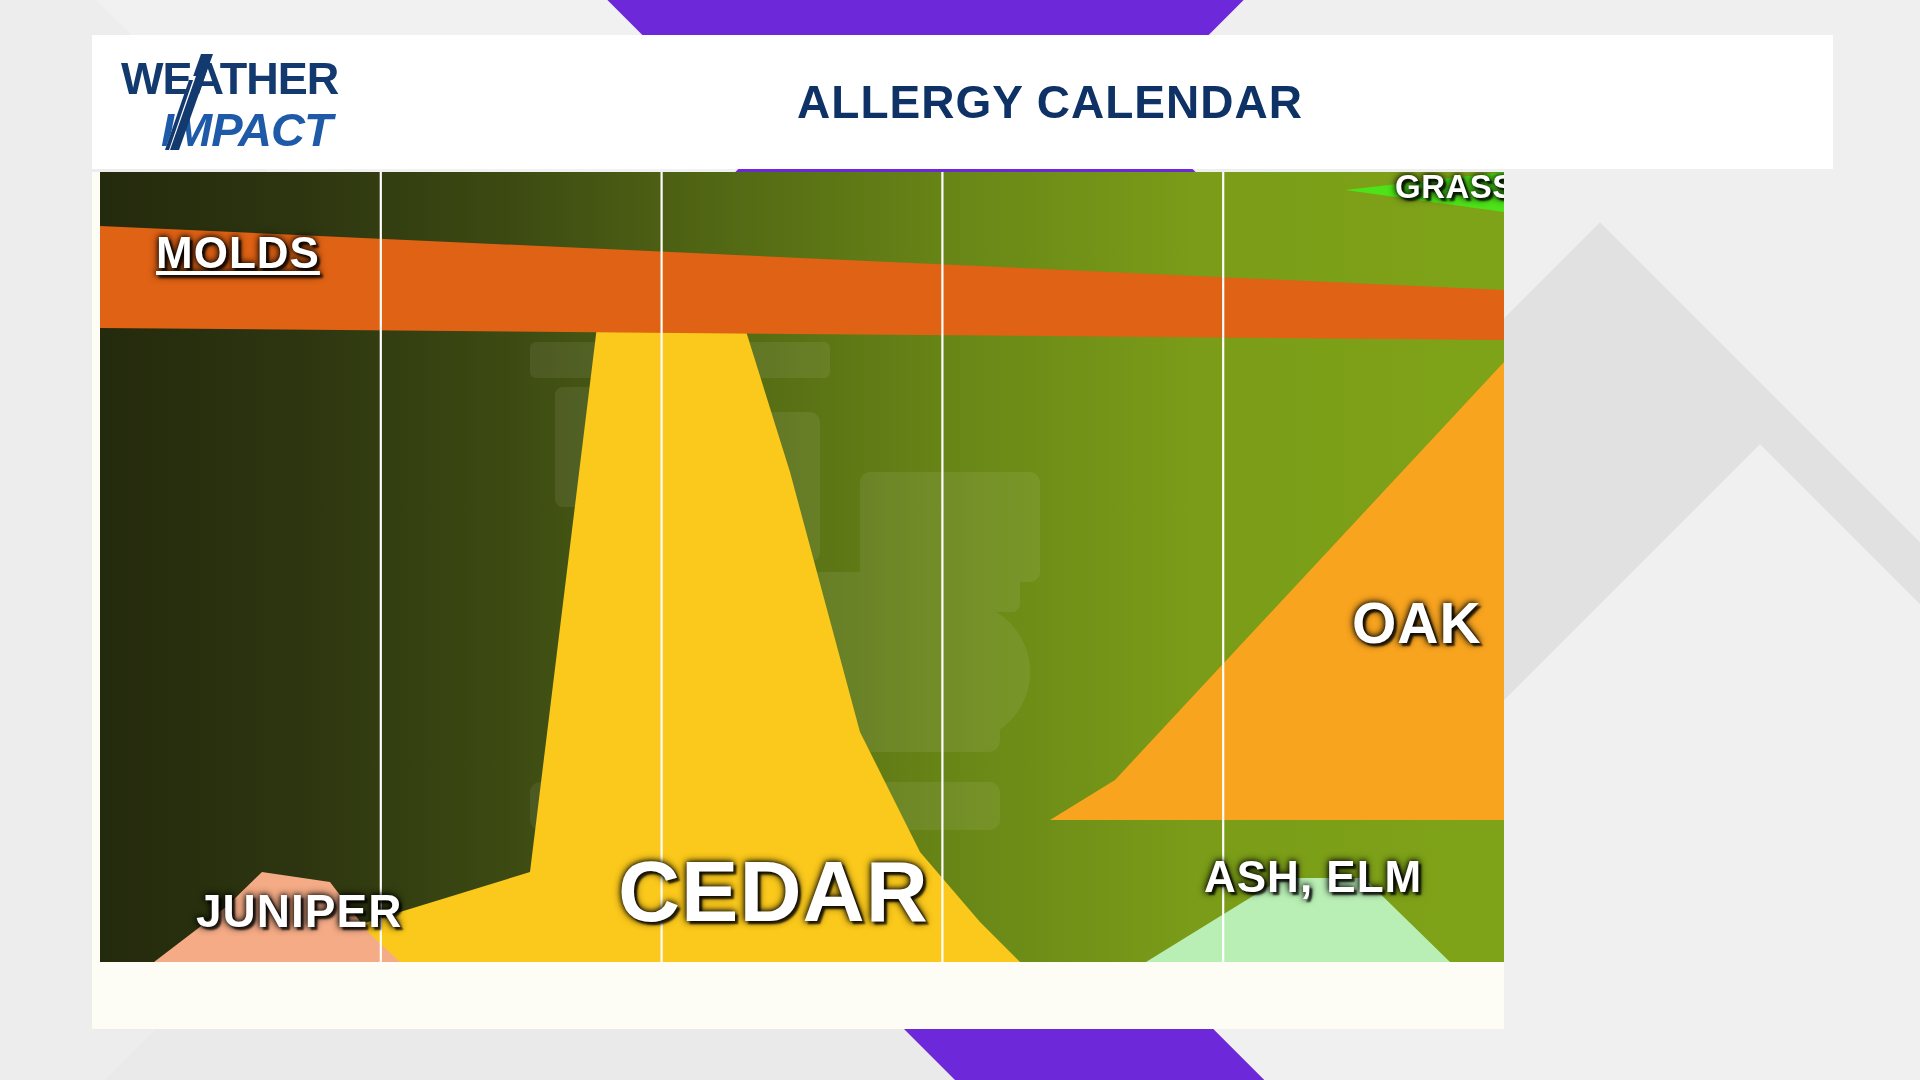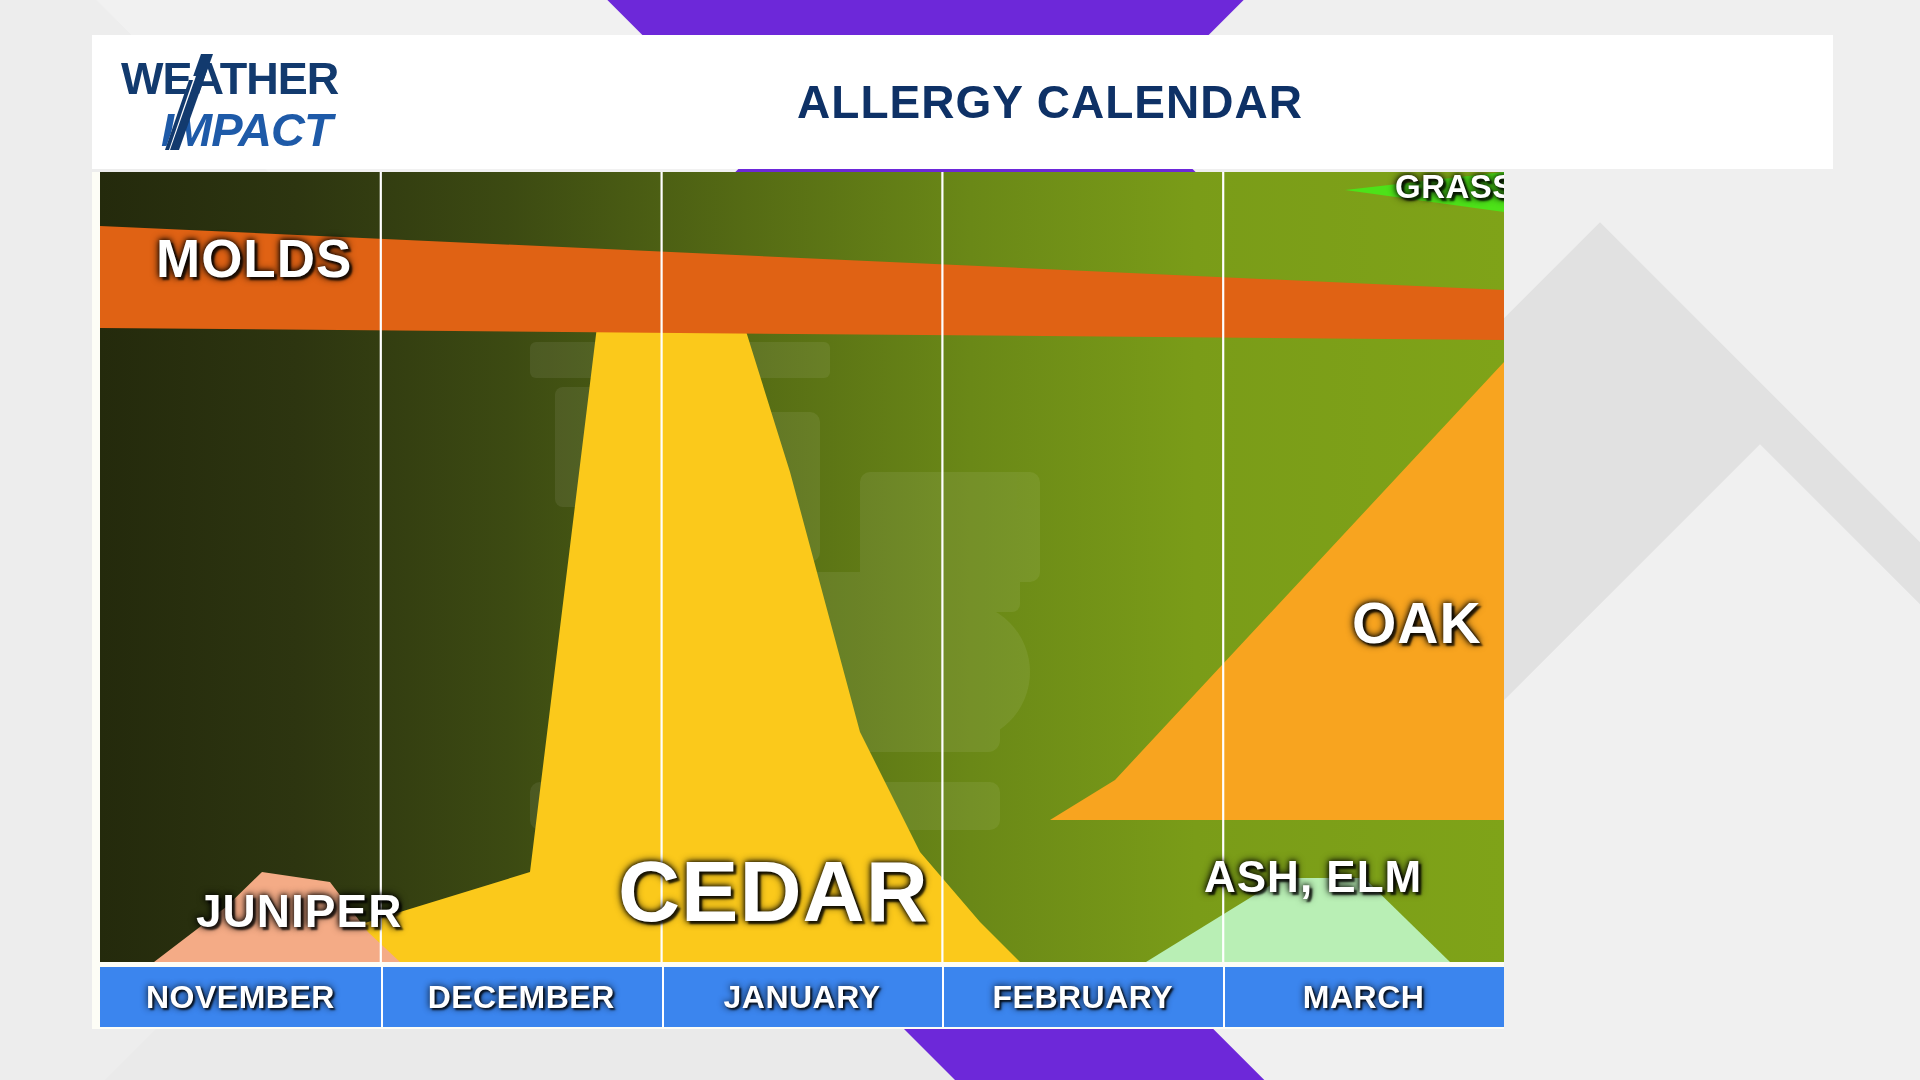--- a/index.html
+++ b/index.html
@@ -119,21 +119,21 @@
     position: absolute;
     color: #ffffff;
     font-weight: bold;
     white-space: nowrap;
     text-shadow:
       0 0 9px rgba(0,0,0,0.92),
       0 0 5px rgba(0,0,0,0.85),
       3px 3px 2px rgba(0,0,0,0.75);
     pointer-events: none;
   }
-  #label-molds  { left: 148px;  top: 252px; font-size: 53px; letter-spacing: 1px; }
+  #label-molds  { left: 148px;  top: 252px; font-size: 44px; letter-spacing: 1px; text-decoration: underline; }
   #label-grass  { left: 1369px; top: 172px; font-size: 33px; letter-spacing: 0.5px; margin-left: 32px; }
   #label-oak    { left: 1307px; top: 605px; font-size: 57px; letter-spacing: 1px; }
   #label-cedar  { left: 609px;  top: 859px; font-size: 86px; letter-spacing: 1px; }
   #label-juniper{ left: 156px;  top: 899px; font-size: 46px; letter-spacing: 1px; }
   #label-ashelm { left: 1196px; top: 902px; font-size: 44px; letter-spacing: 1px; }
 
   
   #months {
     position: absolute;
     left: 8px; top: 795px;
@@ -231,22 +231,15 @@
       </svg>
 
       <div class="plot-label" id="label-molds" style="top:56px;left:56px;">MOLDS</div>
       <div class="plot-label" id="label-grass" style="top:-4px;left:1263px;">GRASS</div>
       <div class="plot-label" id="label-oak" style="top:418px;left:1252px;">OAK</div>
       <div class="plot-label" id="label-cedar" style="top:670px;left:518px;">CEDAR</div>
       <div class="plot-label" id="label-juniper" style="top:712px;left:64px;margin-left:32px;">JUNIPER</div>
       <div class="plot-label" id="label-ashelm" style="top:680px;left:1104px;">ASH, ELM</div>
     </div>
 
-    <div id="months">
-      <div class="month-cell">NOVEMBER</div>
-      <div class="month-cell">DECEMBER</div>
-      <div class="month-cell">JANUARY</div>
-      <div class="month-cell">FEBRUARY</div>
-      <div class="month-cell">MARCH</div>
-    </div>
 
   </div>
 </div>
 
 </body></html>

